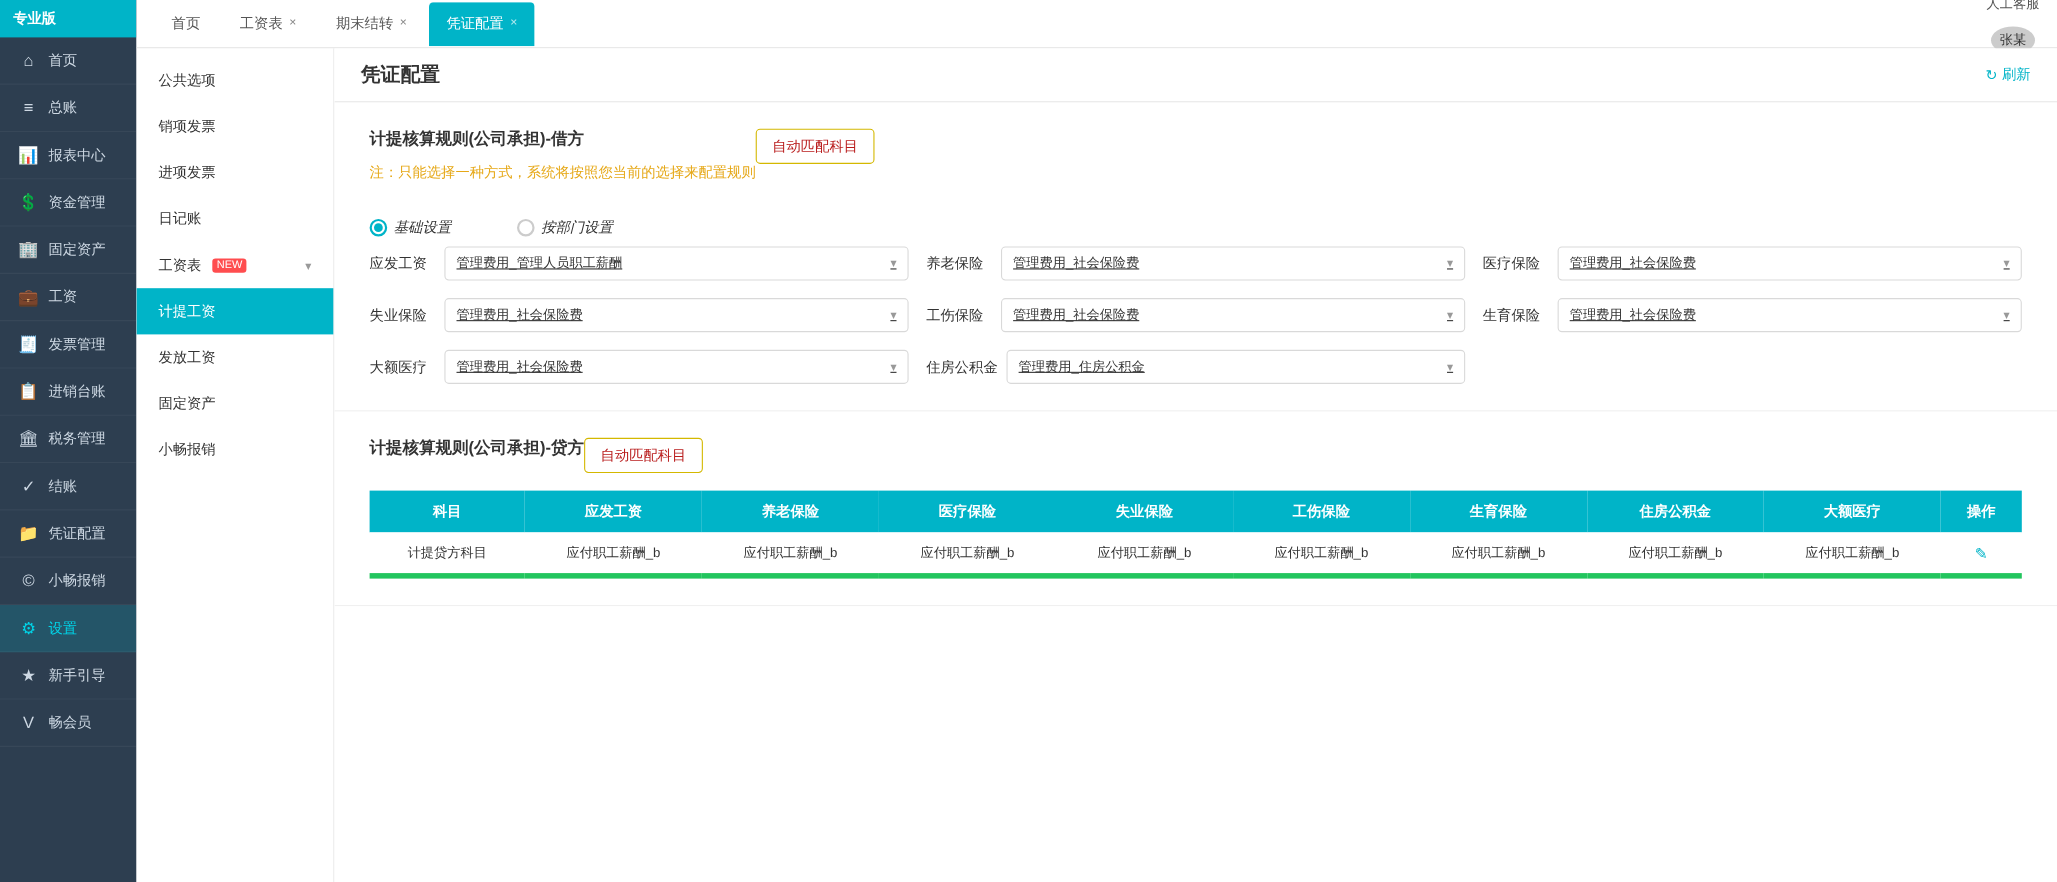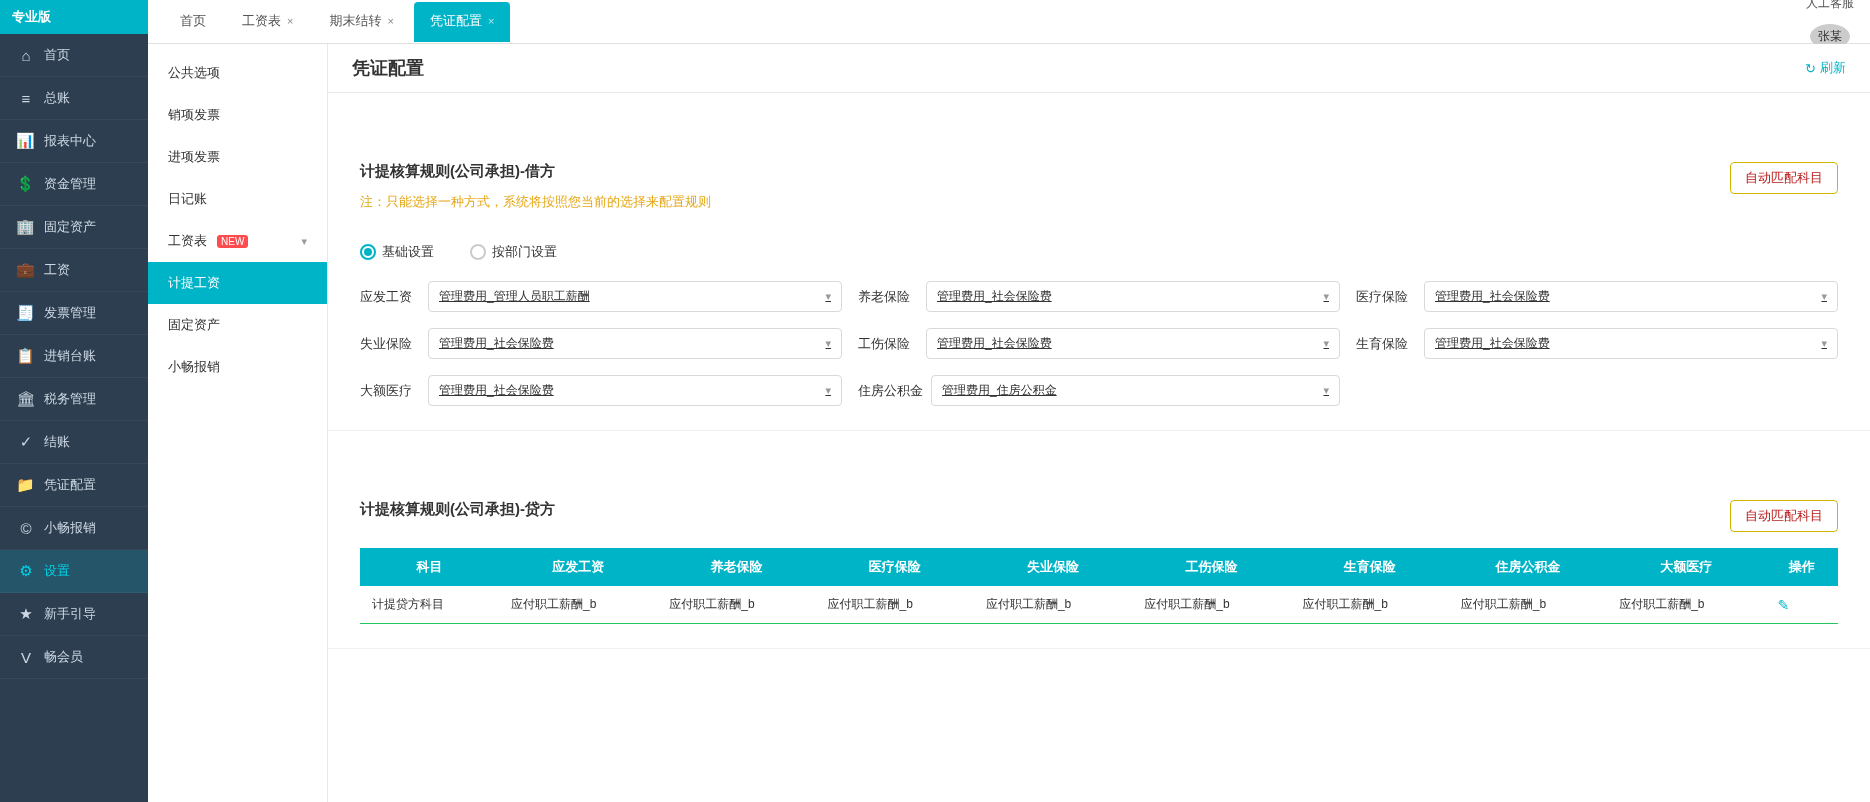--- a/index.html
+++ b/index.html
@@ -1,20 +1,20 @@
 <!DOCTYPE html>
 <html><head>
   <meta charset="utf-8">
   <style>
     * { box-sizing: border-box; margin: 0; padding: 0; font-family: 'Microsoft YaHei', Arial, sans-serif; }
     body { display: flex; height: 802px; overflow: hidden; background: #f5f5f5; font-size: 13px; }
 
     
     .sidebar {
-      width: 148px;
+      width: 124px;
       background: #2d3e50;
       display: flex;
       flex-direction: column;
       color: #cdd8e3;
       flex-shrink: 0;
       height: 100%;
       overflow-y: auto;
     }
     .sidebar-header {
       background: #00b4c8;
@@ -157,37 +157,36 @@
       border-bottom: 1px solid #f0f0f0;
     }
     .section-title {
       font-size: 15px;
       font-weight: bold;
       color: #333;
       margin-bottom: 12px;
     }
     .section-header {
       display: flex;
-      justify-content: space-between;
       align-items: flex-start;
       margin-bottom: 16px;
-      margin-top: 45px;
     }
     .note-text {
       color: #e6a817;
       font-size: 13px;
       margin-bottom: 16px;
     }
 
     
     .radio-group {
       display: flex;
-      gap: 36px;
-      margin-bottom: 20px;
-      align-items: center;
+      gap: 60px;
+      margin-bottom: 8px;
+      align-items: center;
+      font-style: italic;
     }
     .radio-item {
       display: flex;
       align-items: center;
       gap: 6px;
       cursor: pointer;
       font-size: 13px;
       color: #333;
     }
     .radio-circle {
@@ -275,23 +274,24 @@
       text-align: center;
       font-size: 13px;
       font-weight: bold;
       border: none;
     }
     .config-table tbody tr {
       background: white;
     }
     .config-table tbody td {
       padding: 10px 12px;
+      text-align: center;
       font-size: 12px;
       color: #333;
-      border-bottom: 1px solid #22c55e;
+      border-bottom: 5px solid #22c55e;
     }
     .edit-icon {
       color: #00b4c8;
       cursor: pointer;
       font-size: 14px;
     }
 
     
     ::-webkit-scrollbar { width: 6px; height: 6px; }
     ::-webkit-scrollbar-track { background: #f1f1f1; }
@@ -405,20 +405,23 @@
       <div class="inner-sidebar-item">
         <span>日记账</span>
       </div>
       <div class="inner-sidebar-item" style="justify-content:flex-start; gap:6px;">
         <span>工资表</span>
         <span class="new-badge">NEW</span>
         <span style="margin-left:auto;" class="chevron-icon">▾</span>
       </div>
       <div class="inner-sidebar-item active">
         <span>计提工资</span>
+      </div>
+      <div class="inner-sidebar-item">
+        <span>发放工资</span>
       </div>
       <div class="inner-sidebar-item">
         <span>固定资产</span>
       </div>
       <div class="inner-sidebar-item">
         <span>小畅报销</span>
       </div>
     </div>
 
     <div class="content-area">

